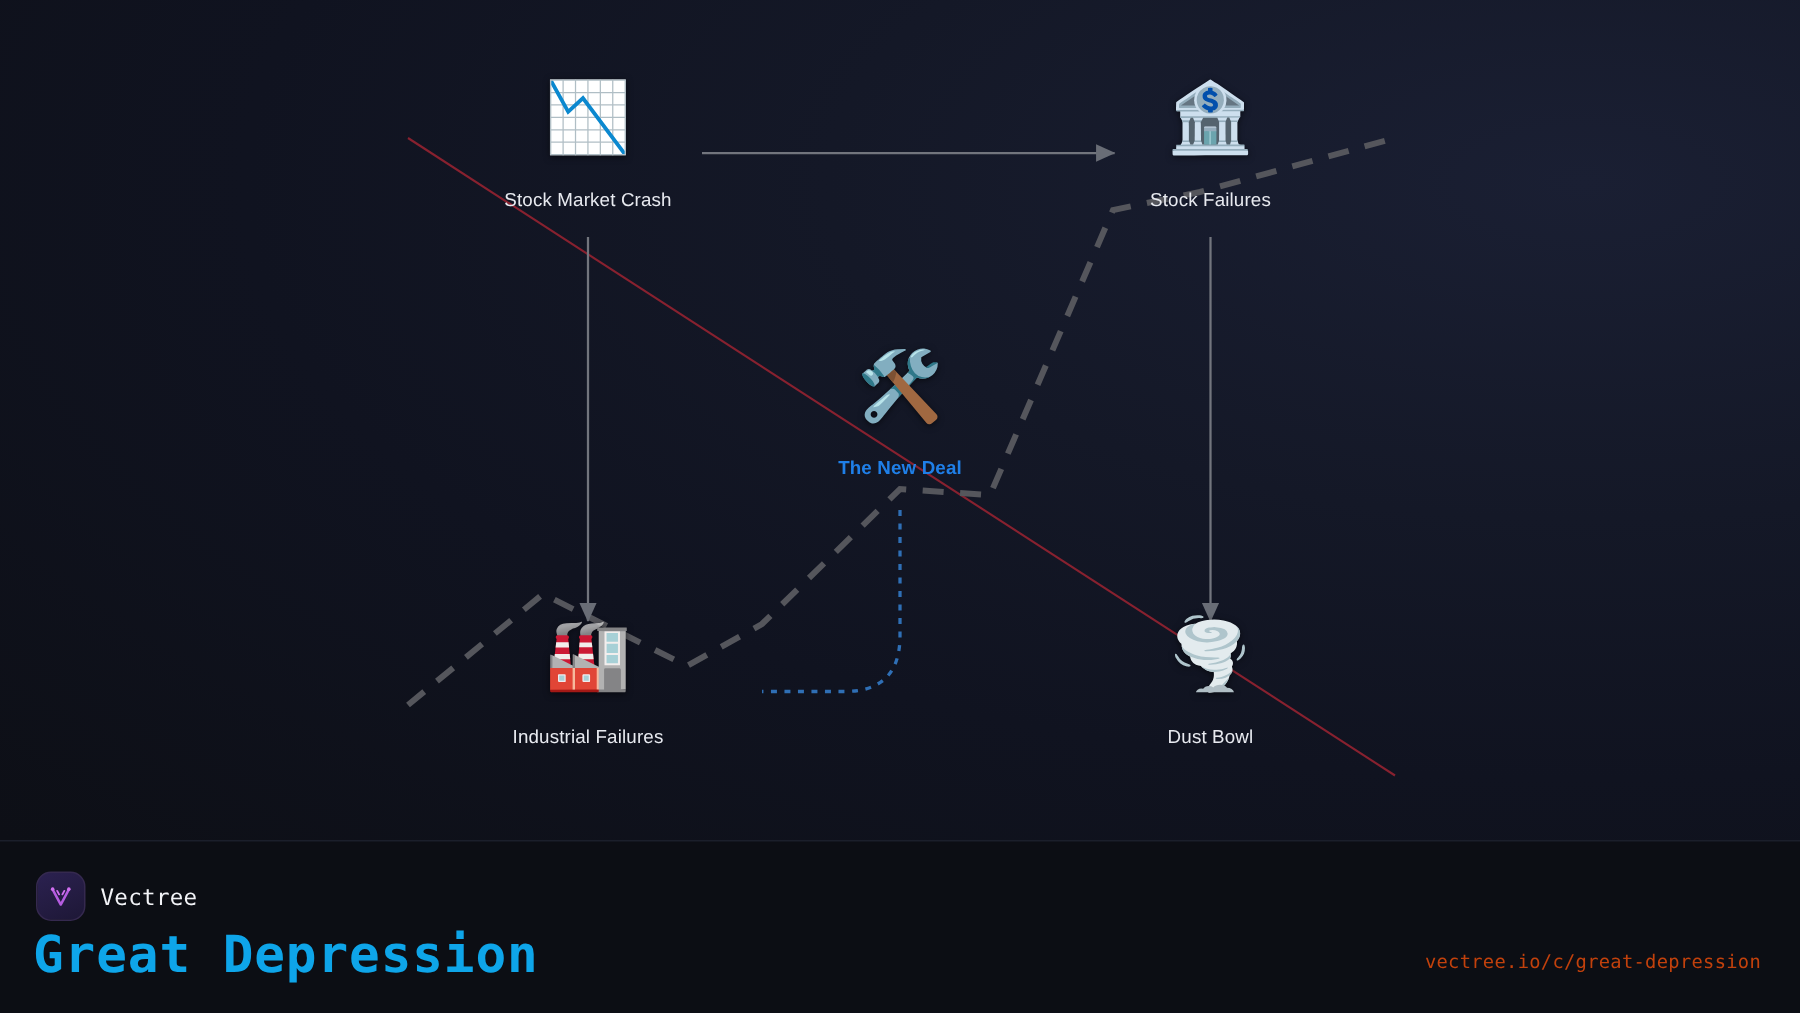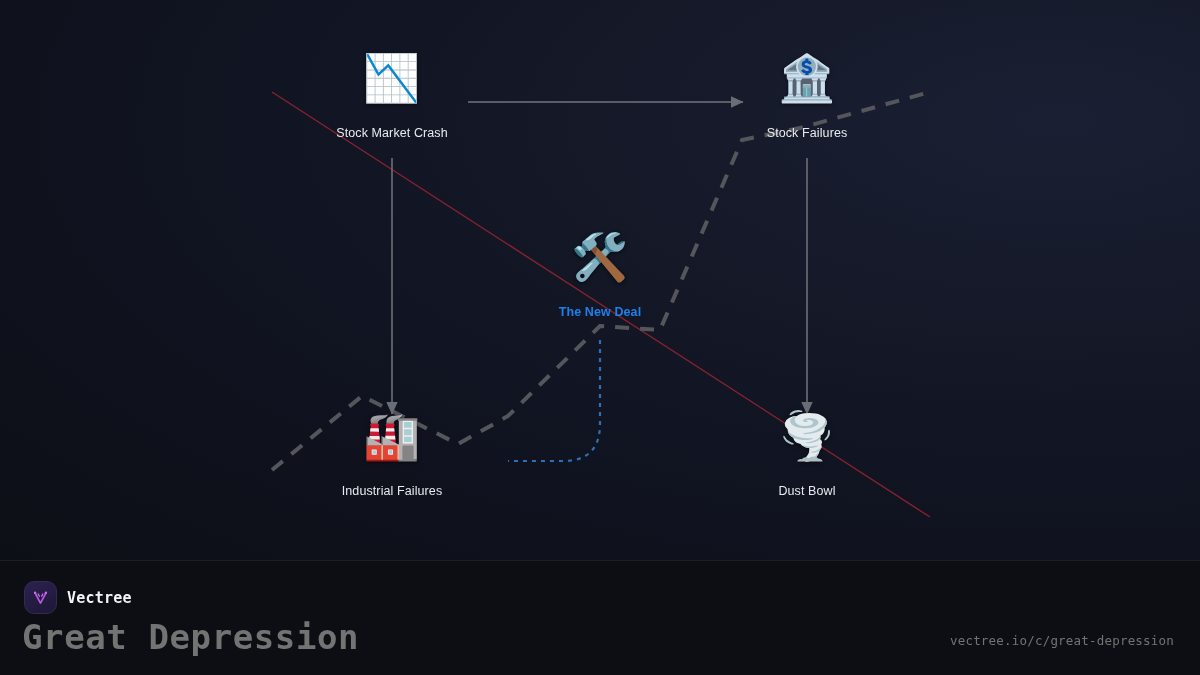--- a/index.html
+++ b/index.html
@@ -84,40 +84,40 @@
     background: linear-gradient(155deg, #2b2150 0%, #241c42 55%, #1d1736 100%);
     border: 1px solid #35294f;
     display: flex;
     align-items: center;
     justify-content: center;
   }
   #brand .badge svg { display: block; }
   #brand .name {
     font-family: "DejaVu Sans Mono", monospace;
     font-size: 15px;
-    font-weight: bold;
+    font-weight: normal;
     color: #f2f3f7;
     letter-spacing: .2px;
   }
   #title {
     position: absolute;
     left: 22px; top: 56px;
     font-family: "DejaVu Sans Mono", monospace;
     font-size: 34px;
     font-weight: bold;
-    color: #737373;
+    color: #0ea5e9;
     letter-spacing: .6px;
     white-space: nowrap;
   }
   #url {
     position: absolute;
     right: 26px; bottom: 27px;
     font-family: "DejaVu Sans Mono", monospace;
     font-size: 12.5px;
-    color: #737373;
+    color: #c2410c;
     letter-spacing: .2px;
     white-space: nowrap;
   }
 </style>
 </head>
 <body>
 
 <div id="stage">
 
   <div id="canvas">

